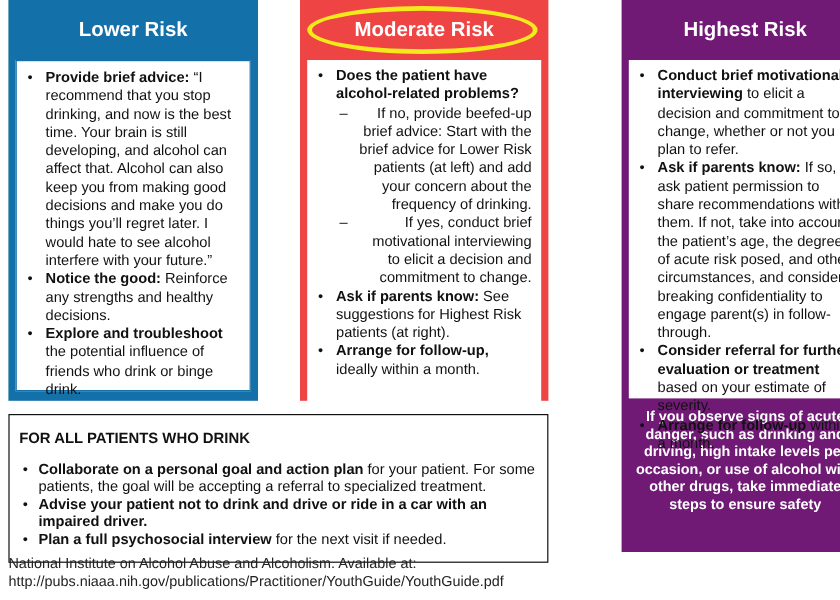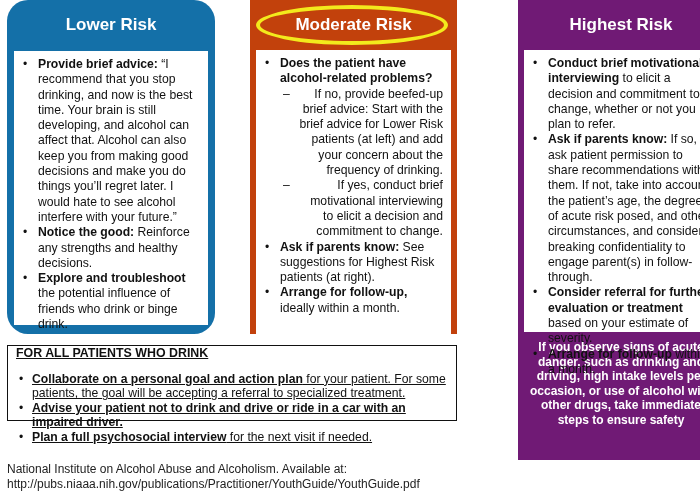--- a/index.html
+++ b/index.html
@@ -3,39 +3,39 @@
 <meta charset="utf-8">
 <style>
   html, body { margin:0; padding:0; }
   body { width:700px; height:500px; background:#ffffff; position:relative; overflow:hidden;
          font-family:"Liberation Sans", sans-serif; color:#111; }
   .panel { position:absolute; top:0; box-sizing:border-box; }
   .panel-header { height:50px; display:flex; align-items:center; justify-content:center;
                   color:#fff; font-weight:bold; font-size:17px; position:relative; }
   .panel-body { background:#fff; box-sizing:border-box; margin:0 6px; padding:6px 8px 6px 6px;
                 font-size:12.2px; line-height:15.3px; }
-  #lower { left:7px; width:208px; height:334px; background:#1470a8;border-radius:21px; }
+  #lower { left:7px; width:208px; height:334px; background:#1470a8; }
   #lower .panel-body { height:276px; border:1px solid #1470a8; }
-  #moderate { left:250px; width:207px; height:334px; background:#c2410c; }
+  #moderate { left:250px; width:207px; height:334px; background:#ef4444; }
   #moderate .panel-body { height:316px; }
   #highest { left:518px; width:206px; height:460px; background:#701a75; }
   #highest .panel-body { height:282px; }
   ul.bul { list-style:none; margin:0; padding:0; }
   ul.bul > li { position:relative; padding-left:18px; }
   ul.bul > li::before { content:"•"; position:absolute; left:3px; top:0; }
   ul.dash { list-style:none; margin:0; padding:0; }
   ul.dash > li { position:relative; padding-left:18px;text-align:right; }
   ul.dash > li::before { content:"–"; position:absolute; left:3px; top:0; }
   b { font-weight:bold;margin-top:47px; }
   .ellipse { position:absolute; left:6px; top:5px; width:192px; height:40px; border:4px solid #f3ea1c;
              border-radius:50%; box-sizing:border-box; pointer-events:none; }
   .danger { color:#fff; font-weight:bold; text-align:center; font-size:12px; line-height:14.5px;
             padding:8px 8px 0 8px; }
-  #all-patients { position:absolute; left:7px; top:345px; width:450px; height:76px; box-sizing:border-box;
-                  border:1.5px solid #111; padding:0 8px; font-size:12.2px; line-height:14.6px;text-decoration:underline; }
+  #all-patients { position:absolute; left:7px; top:345px; width:450px; height:124px; box-sizing:border-box;
+                  border:1.5px solid #111; padding:12px 8px; font-size:12.2px; line-height:14.6px; }
   #all-patients .title { font-weight:bold; font-size:12.4px; margin-bottom:11px; }
   #all-patients ul.bul > li { padding-left:16px; }
   #citation { position:absolute; left:7px; top:462px; font-size:12px; line-height:15px; color:#222; }
 </style>
 </head>
 <body>
 
 <div class="panel" id="lower">
   <div class="panel-header">
     <span>Lower Risk</span>

